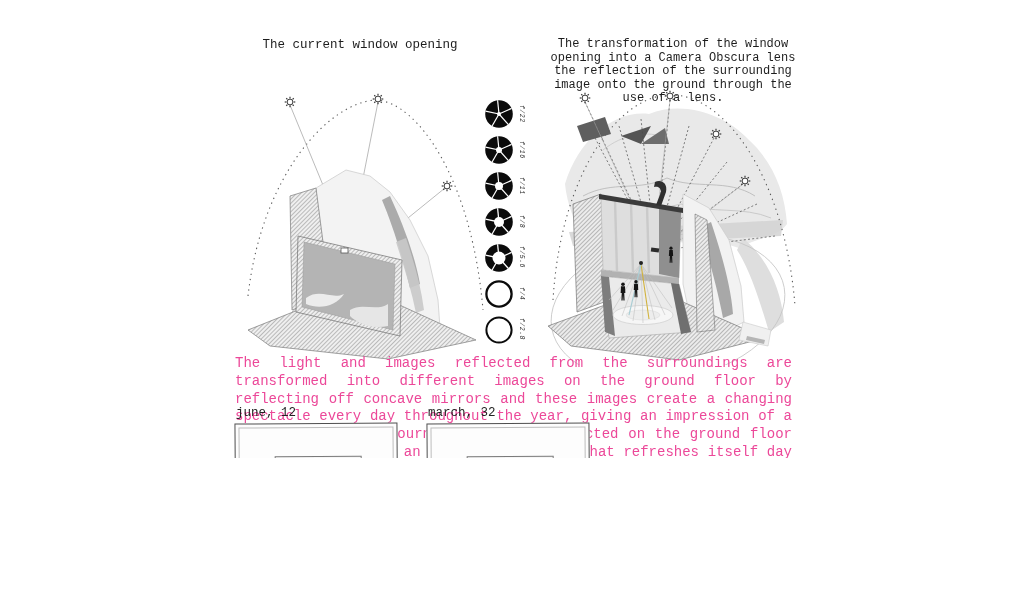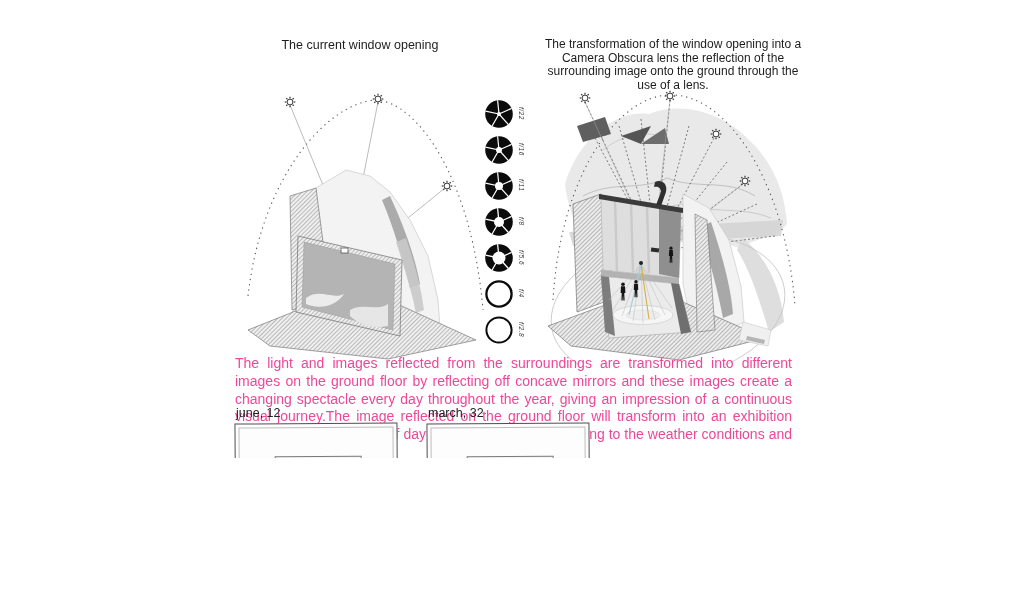--- a/index.html
+++ b/index.html
@@ -1,18 +1,18 @@
 <!DOCTYPE html>
 <html><head>
 <meta charset="utf-8">
 <style>
   html,body{margin:0;padding:0;background:#fff;}
   .canvas{
     position:relative;width:1024px;height:458px;background:#ffffff;
-    font-family:Liberation Sans, sans-serif;color:#1d1d1d;overflow:hidden;
+    font-family:Liberation Mono, monospace;color:#1d1d1d;overflow:hidden;
   }
   .title-left{
     position:absolute;left:250px;top:38px;width:220px;text-align:center;
     font-size:12.5px;line-height:1.15;
   }
   .title-right{
     position:absolute;left:544px;top:38px;width:258px;text-align:center;
     font-size:12px;line-height:1.13;
   }
   .left-svg{position:absolute;left:240px;top:88px;}

